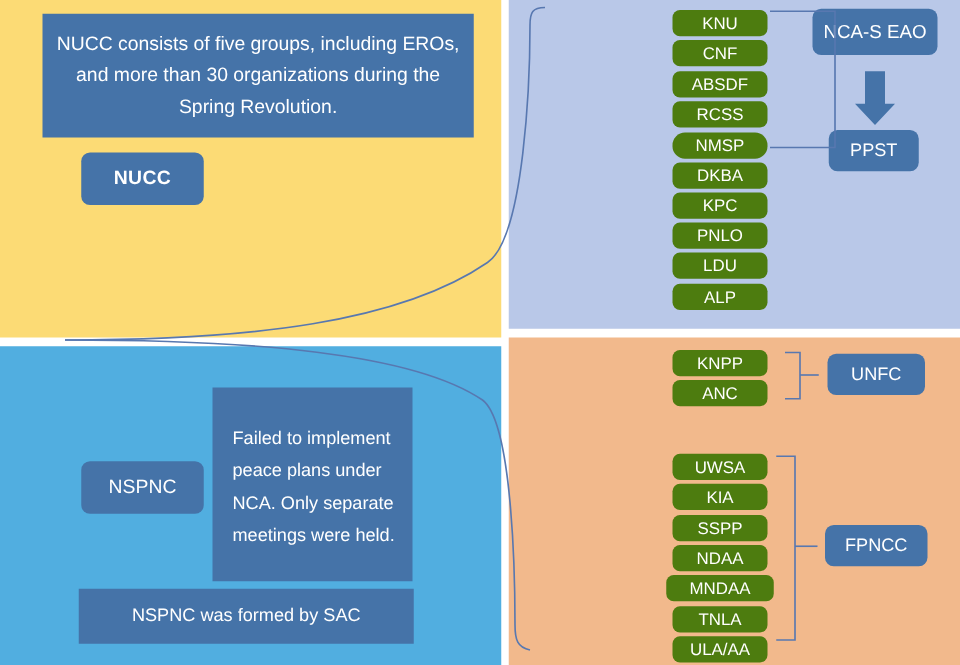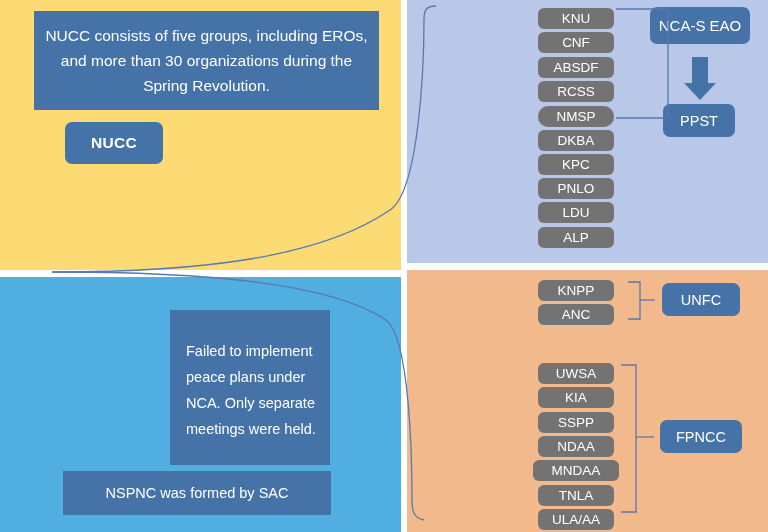--- a/index.html
+++ b/index.html
@@ -70,21 +70,21 @@
     left: 63px; top: 471px; width: 268px; height: 44px;
     font-size: 14.5px;
   }
 
   
   .org {
     position: absolute;
     left: 538px;
     width: 76px;
     height: 21px;
-    background: #737373;
+    background: #4d7c0f;
     color: #fff;
     border-radius: 6px;
     font-size: 13.5px;
     display: flex;
     align-items: center;
     justify-content: center;
     box-sizing: border-box;
   }
   .org.wide { left: 533px; width: 86px; }
 
@@ -118,20 +118,21 @@
   <div class="panel" id="panel-nucc"></div>
   <div class="panel" id="panel-ncas"></div>
   <div class="panel" id="panel-nspnc"></div>
   <div class="panel" id="panel-fpncc"></div>
 
   <div class="box sq" id="box-nucc-statement">NUCC consists of five groups, including EROs, and more than 30 organizations during the Spring Revolution.</div>
 
   <div class="box pill" id="box-nucc-label">NUCC</div>
 
 
+  <div class="box pill" id="box-nspnc-label">NSPNC</div>
 
   <div class="box sq" id="box-nspnc-statement">Failed to implement peace plans under NCA. Only separate meetings were held.</div>
 
   <div class="box sq" id="box-nspnc-formed">NSPNC was formed by SAC</div>
 
   <div id="top-right-orgs">
       <div class="org" style="top: 8px;">KNU</div>
       <div class="org" style="top: 32.3px;">CNF</div>
       <div class="org" style="top: 56.6px;">ABSDF</div>
       <div class="org" style="top: 80.9px;">RCSS</div>

